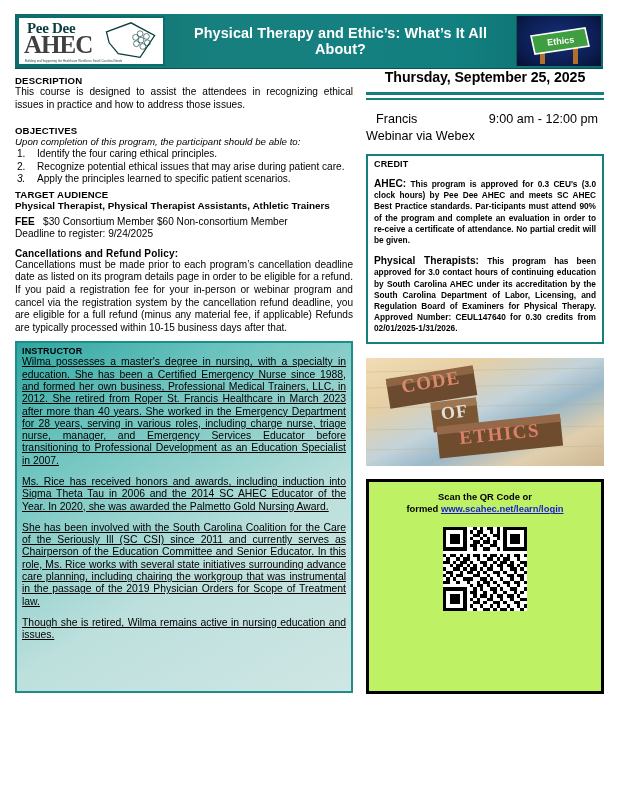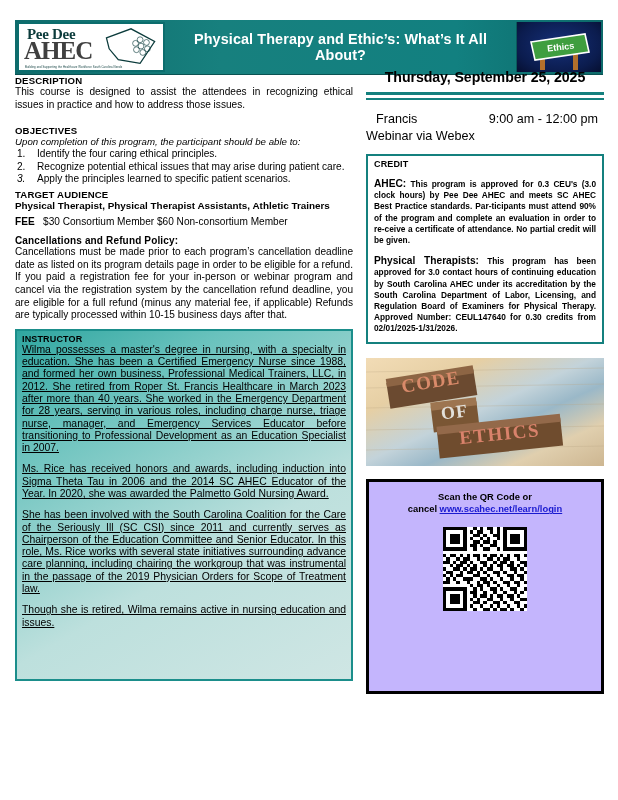--- a/index.html
+++ b/index.html
@@ -8,21 +8,21 @@
     background:#ffffff;
     font-family:"Liberation Sans", sans-serif;
     color:#000;
     overflow:hidden;
     position:relative;
   }
   .page{position:relative;width:618px;height:800px;}
 
   
   .banner{
-    position:absolute;left:15px;top:20px;width:588px;height:54px;
+    position:absolute;left:15px;top:14px;width:588px;height:54px;
     background:linear-gradient(90deg,#0f6b6b 0%,#17807e 35%,#128080 75%,#0d6a6a 100%);
     box-shadow:0 1px 0 #0a5252;
     display:flex;align-items:center;
   }
   .banner-logo{
     width:148px;height:50px;margin-left:2px;background:#fff;
     border:2px solid #0c6d6d;
     box-sizing:border-box;
     position:relative;overflow:hidden;
   }
@@ -124,21 +124,21 @@
   .ethics-photo{
     margin-top:14px;width:238px;height:108px;
     position:relative;overflow:hidden;
     background:linear-gradient(165deg,#f0d9b4 0%,#e8cfa5 18%,#cfd9dc 42%,#a9c2cf 58%,#e3d2b2 78%,#d8c29c 100%);
   }
 
   
   .qr-box{
     margin-top:13px;width:238px;height:215px;
     border:3px solid #000;box-sizing:border-box;
-    background:#c4b5fd;text-align:center;padding-top:9px;
+    background:#bef264;text-align:center;padding-top:9px;
   }
   .qr-line{font-size:9.4px;font-weight:bold;line-height:12.6px;}
   .qr-link{color:#1a1ad0;text-decoration:underline;font-weight:bold;}
   .qr-img{margin:11px auto 0 auto;width:96px;height:84px;}
   .qr-contact{margin-top:12px;font-size:9.4px;font-weight:bold;line-height:12.4px;}
 </style>
 </head>
 <body>
 
 <div class="page">
@@ -202,20 +202,21 @@
 
     <div class="spacer-xs"></div>
     <div class="sec-head">TARGET AUDIENCE</div>
     <div class="body-txt-nj" style="font-weight:bold;font-size:9.9px;">Physical Therapist, Physical Therapist Assistants, Athletic Trainers</div>
 
     <div class="spacer-xs"></div>
     <div class="body-txt-nj">
       <span style="font-weight:bold;">FEE</span>
       <span>&nbsp;&nbsp;</span><span>$30 Consortium Member $60 Non-consortium  Member</span>
     </div>
+    <div class="body-txt-nj">Deadline to register:  9/24/2025</div>
 
     <div class="spacer-sm"></div>
     <div class="sec-head" style="font-size:10px">Cancellations and Refund Policy:</div>
     <div class="body-txt"> Cancellations must be made prior to each program’s cancellation deadline date as listed on its program details page in order to be eligible for a refund. If you paid a registration fee for your in-person or webinar program and cancel via the registration system by the cancellation refund deadline, you are eligible for a full refund (minus any material fee, if applicable) Refunds are typically processed within 10-15 business days after that.</div>
 
     <div class="instructor-box">
       <div class="sec-head">INSTRUCTOR</div>
       <p>Wilma possesses a master's degree in nursing, with a specialty in education. She has been a Certified Emergency Nurse since 1988, and formed her own business, Professional Medical Trainers, LLC, in 2012. She retired from Roper St. Francis Healthcare in March 2023 after more than 40 years.  She worked in the Emergency Department for 28 years, serving in various roles, including charge nurse, triage nurse, manager, and Emergency Services Educator before transitioning to Professional Development as an Education Specialist in 2007.</p>
       <p>Ms. Rice has received honors and awards, including induction into Sigma Theta Tau in 2006 and the 2014 SC AHEC Educator of the Year. In 2020, she was awarded the Palmetto Gold Nursing Award.</p>
       <p>She has been involved with the South Carolina Coalition for the Care of the Seriously Ill (SC CSI) since 2011 and currently serves as Chairperson of the Education Committee and Senior Educator.  In this role, Ms. Rice works with several state initiatives surrounding advance care planning, including chairing the workgroup that was instrumental in the passage of the 2019 Physician Orders for Scope of Treatment law.</p>
@@ -284,21 +285,21 @@
           <rect x="72" y="66" width="124" height="28" fill="#6f4c2e"></rect>
           <rect x="72" y="62" width="124" height="8" fill="#93694a"></rect>
           <text x="134" y="82" font-family="Liberation Serif, serif" font-size="19" font-weight="bold" fill="#d9826b" text-anchor="middle" letter-spacing="1.5">ETHICS</text>
         </g>
       </svg>
     </div>
 
     <div class="qr-box">
       <div class="qr-line">Scan the QR Code or</div>
       <div class="qr-line">
-        <span>cancel </span><span class="qr-link">www.scahec.net/learn/login</span>
+        <span>formed </span><span class="qr-link">www.scahec.net/learn/login</span>
       </div>
 
       <svg class="qr-img" viewBox="0 0 25 25" shape-rendering="crispEdges">
         <rect width="25" height="25" fill="#fff"></rect>
         <g fill="#000">
           <rect x="0" y="0" width="7" height="7"></rect>
             <rect x="1" y="1" width="5" height="5" fill="#fff"></rect>
             <rect x="2" y="2" width="3" height="3"></rect>
           <rect x="18" y="0" width="7" height="7"></rect>
             <rect x="19" y="1" width="5" height="5" fill="#fff"></rect>

